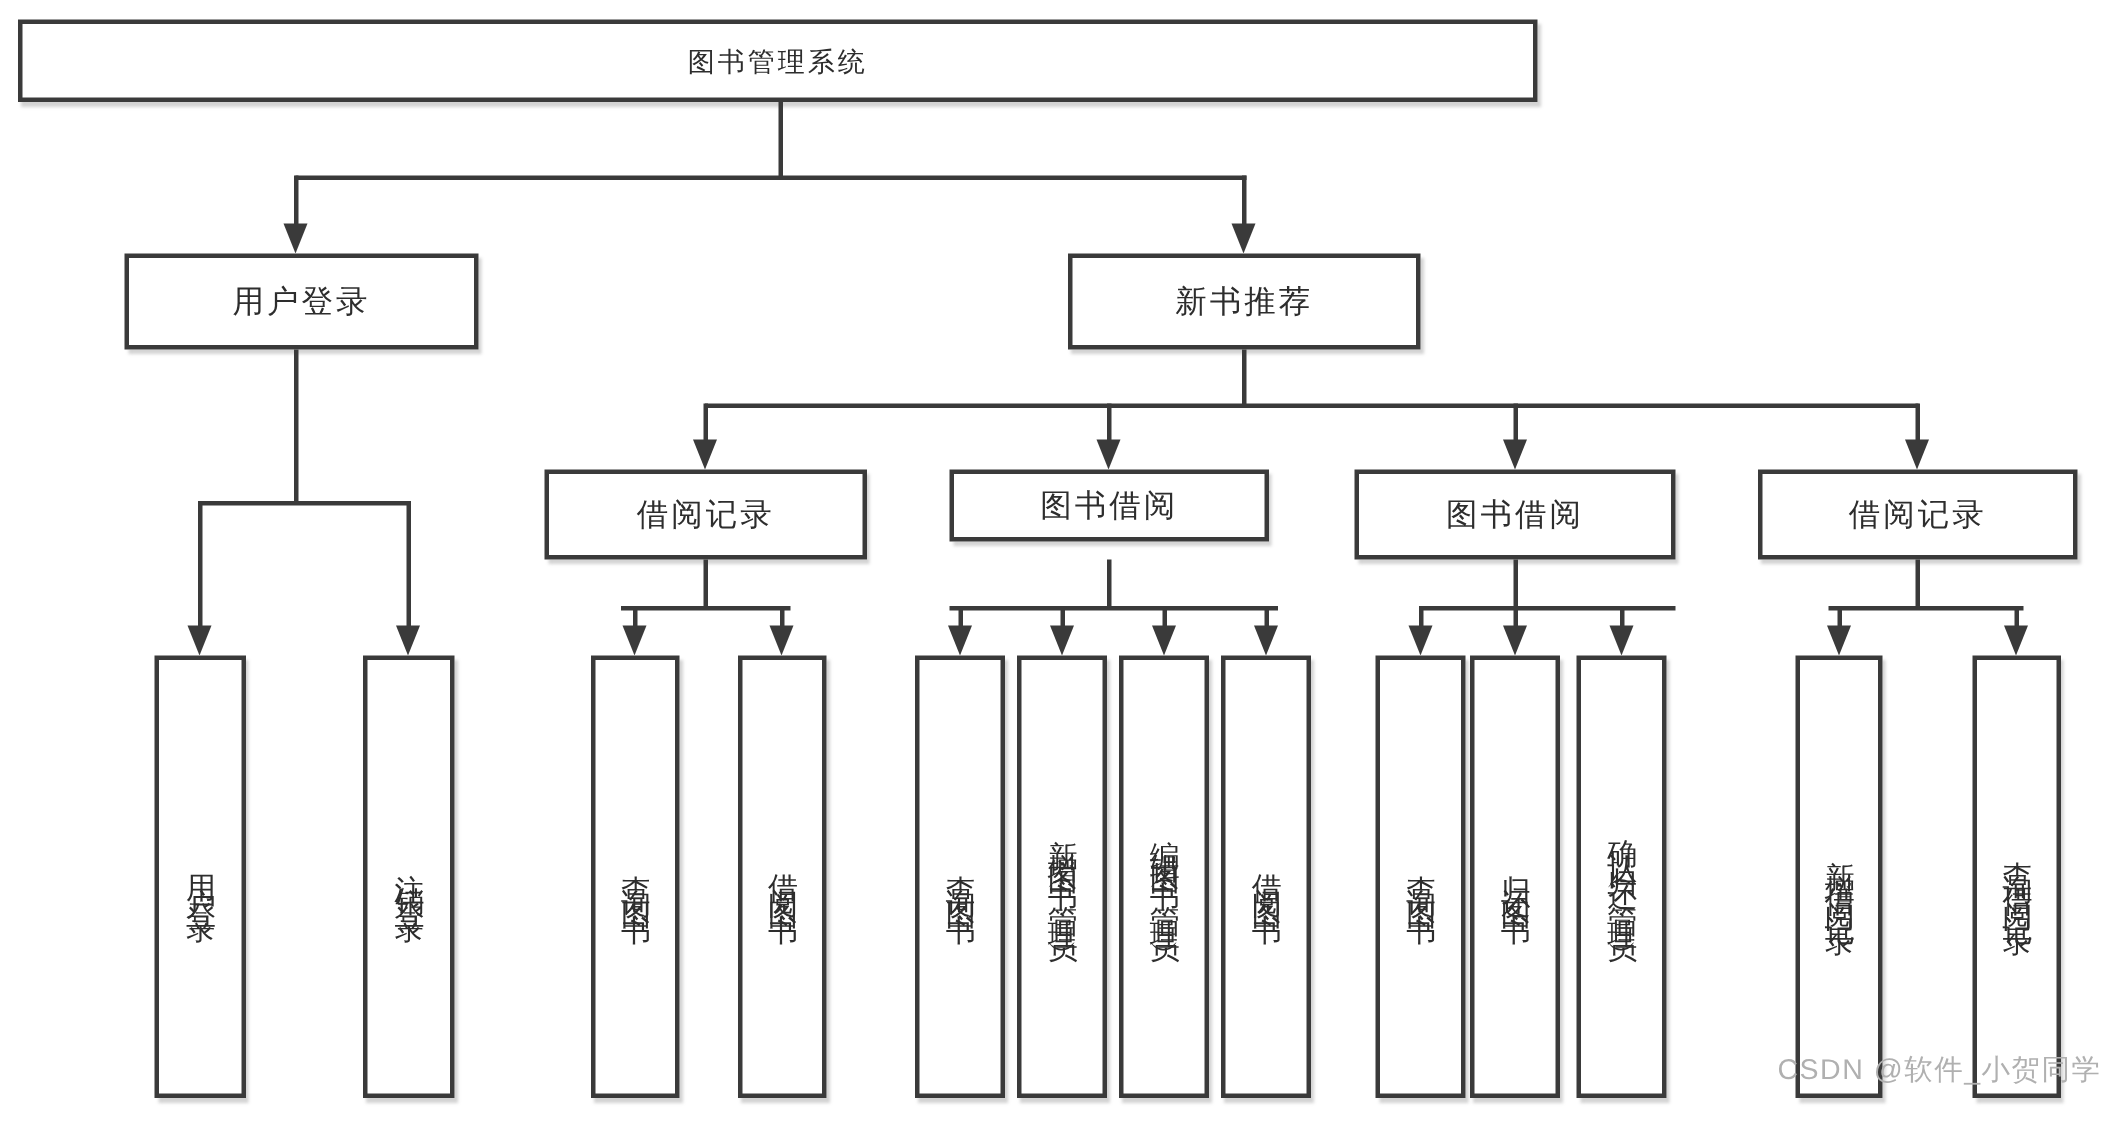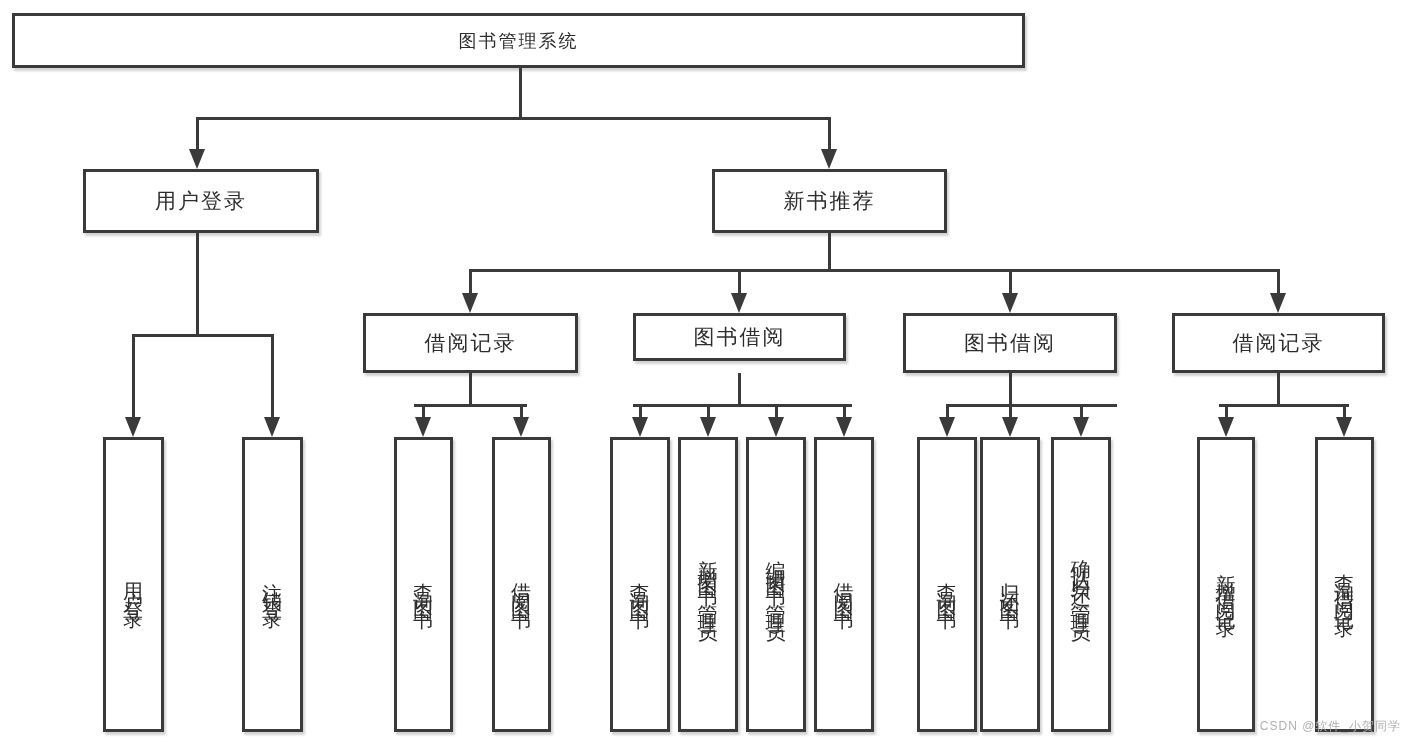--- a/index.html
+++ b/index.html
@@ -29,22 +29,22 @@
   }
   .vl,.hl{position:absolute;background:var(--line);}
   .vl{width:3px;}
   .hl{height:3px;}
   .ah{
     position:absolute;width:0;height:0;
     border-left:8px solid transparent;border-right:8px solid transparent;
     border-top:20px solid var(--line);
   }
   .watermark{
-    position:absolute;right:4px;top:718px;z-index:5;
-    font-size:12px;letter-spacing:1px;color:var(--watermark);white-space:nowrap;
+    position:absolute;right:4px;top:700px;z-index:5;
+    font-size:19px;letter-spacing:1px;color:var(--watermark);white-space:nowrap;
   }
 </style>
 </head>
 <body>
 
 <div class="stage">
 
   <div class="node root" style="left:12px;top:13px;width:1013px;height:55px">
     <span class="hlabel">图书管理系统</span>
   </div>

